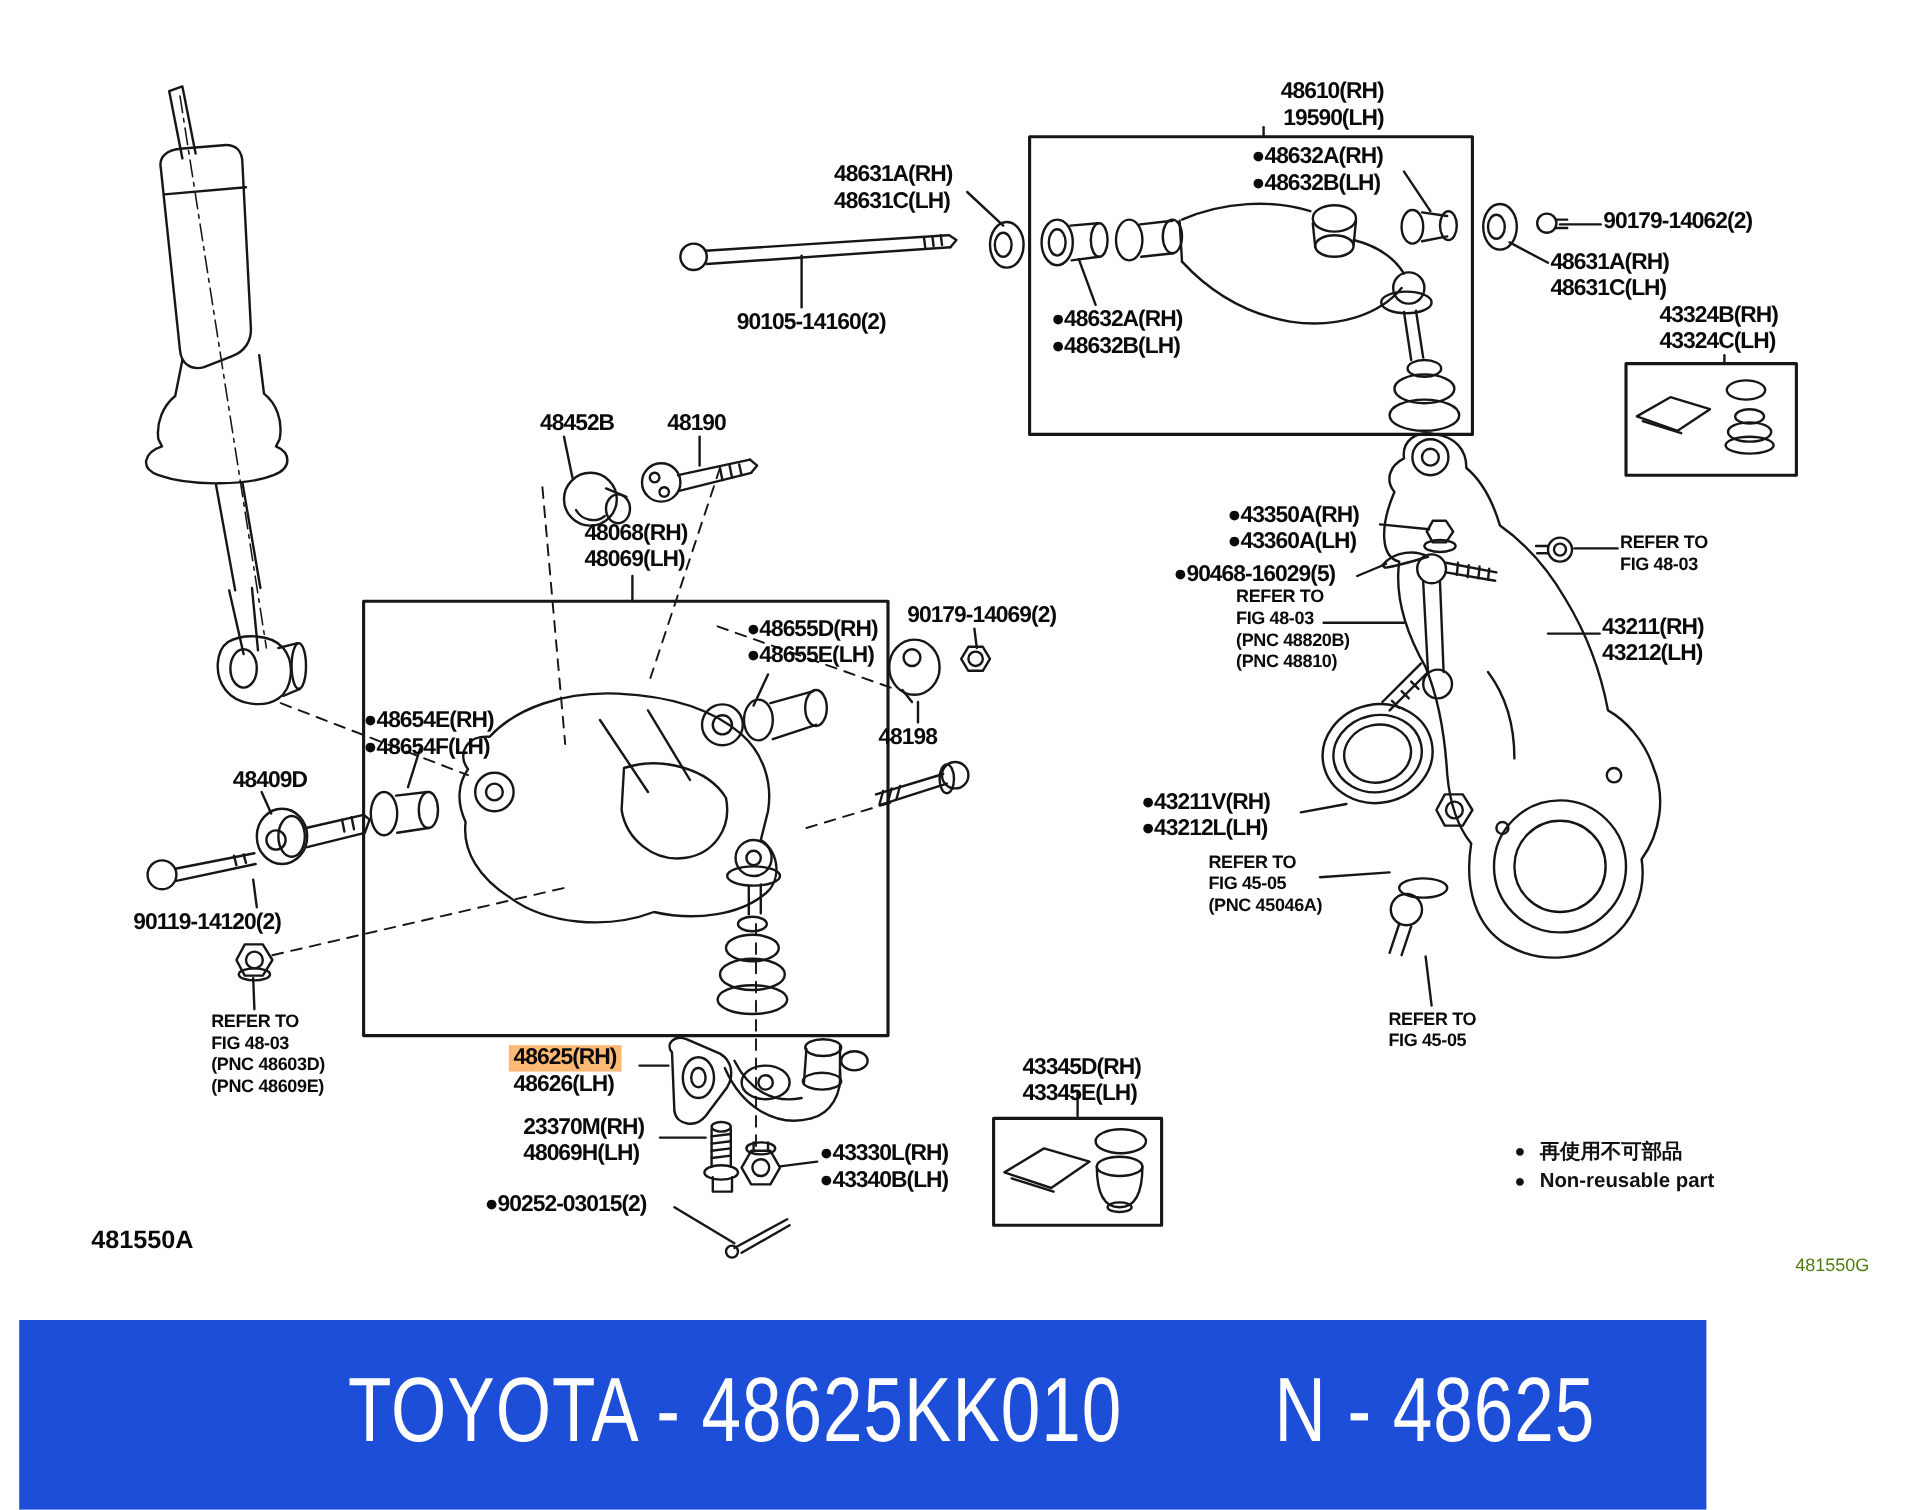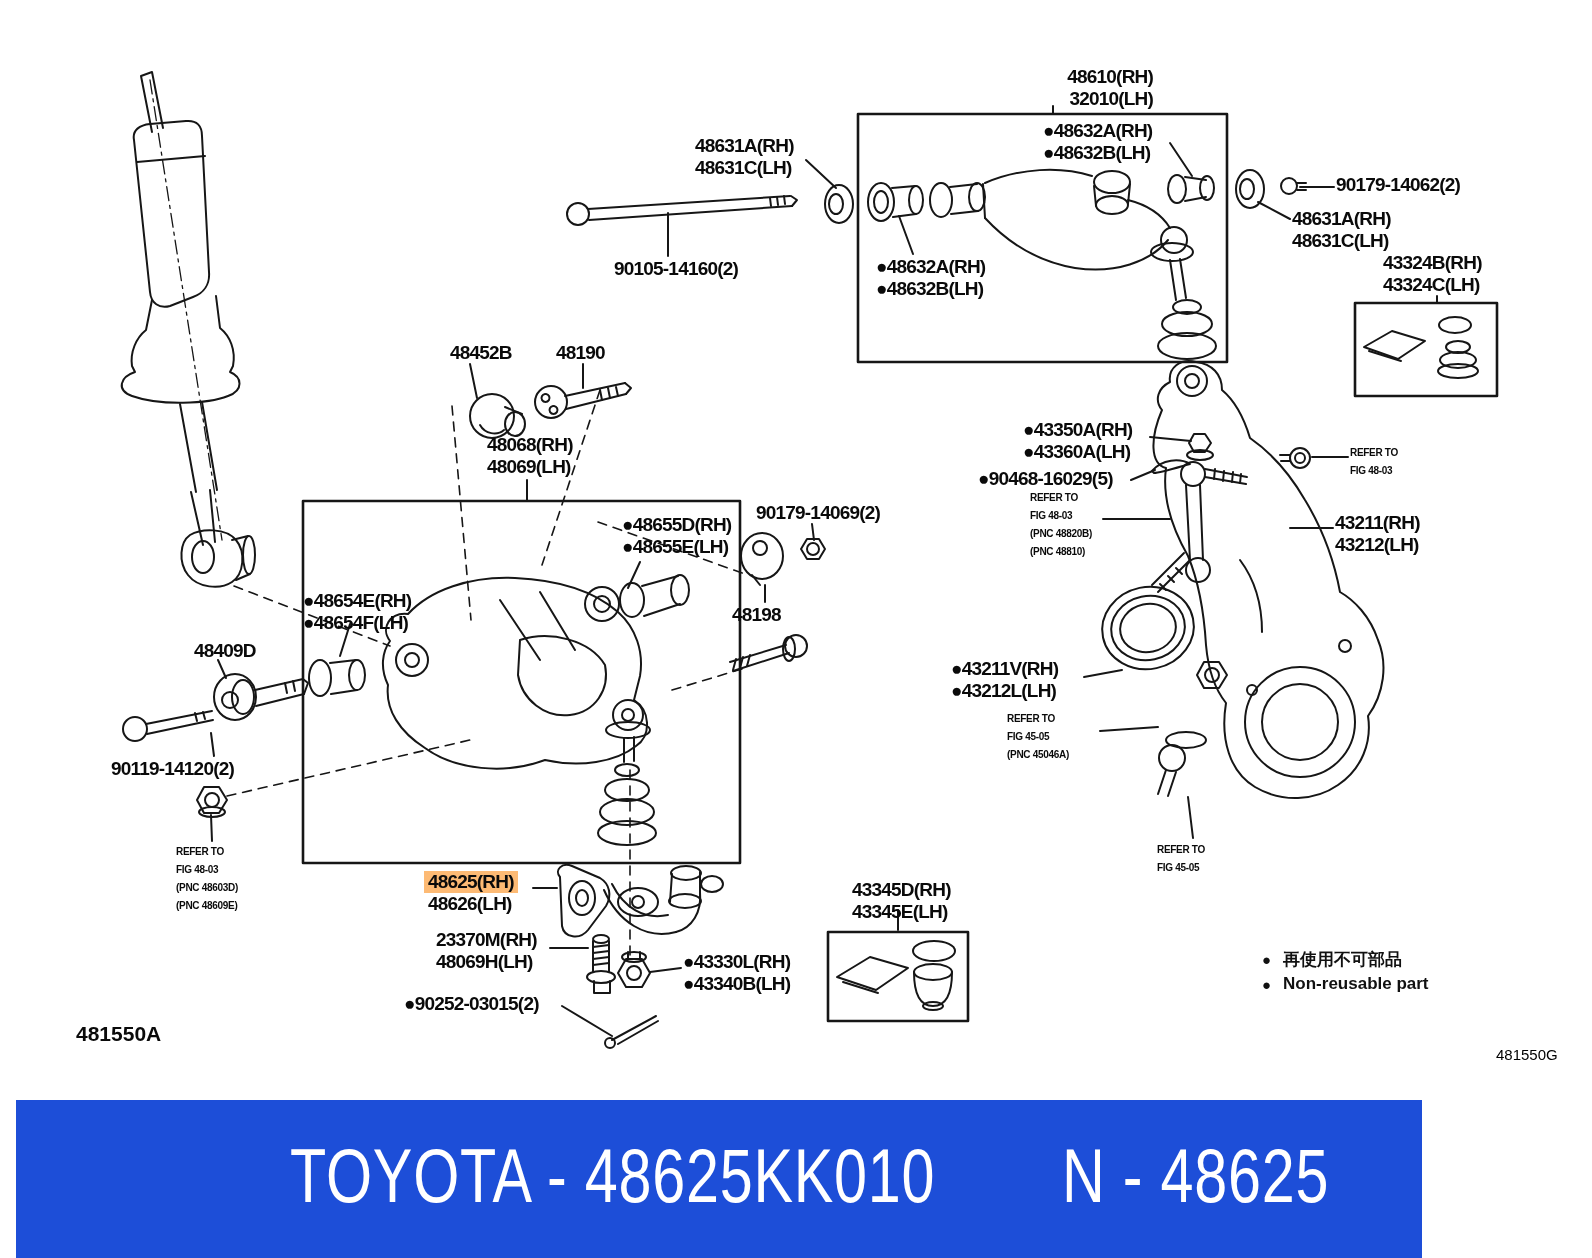--- a/index.html
+++ b/index.html
@@ -9,27 +9,27 @@
   #drawing *{stroke:#161616;fill:none;stroke-width:2;stroke-linecap:round;stroke-linejoin:round}
   #drawing .box{stroke-width:2.6}
   #drawing .thin{stroke-width:1.5}
   #drawing .dash{stroke-dasharray:9 7;stroke-width:1.6}
   #drawing .dashdot{stroke-dasharray:14 5 3 5;stroke-width:1.3}
   .plabel{position:absolute;font-weight:bold;font-size:19px;line-height:22px;
           letter-spacing:-0.8px;color:#0a0a0a;white-space:nowrap}
   .plabel>div{width:fit-content}
   .plabel.ctr{text-align:right}
   .plabel.ctr>div{width:auto}
-  .rlabel{font-size:10px;line-height:18px;letter-spacing:-0.3px}
+  .rlabel{font-size:15px;line-height:18px;letter-spacing:-0.3px}
   .hl{background:#fdba74;padding:0 4px;margin-left:-4px}
   .legend-row{position:absolute;display:flex;align-items:center;gap:12px;
               font-size:17px;font-weight:bold;color:#111;white-space:nowrap}
   .legend-bullet{font-size:15px}
   #code-left{position:absolute;left:76px;top:1022px;font-size:21px;font-weight:bold;color:#0a0a0a}
-  #code-right{position:absolute;left:1496px;top:1046px;font-size:15px;color:#000000}
+  #code-right{position:absolute;left:1496px;top:1046px;font-size:15px;color:#4d7c0f}
   #banner{position:absolute;left:16px;top:1100px;width:1406px;height:158px;background:#1d4ed8}
   .banner-text{position:absolute;top:50%;color:#fff;font-size:76px;font-weight:400;
                transform:translateY(-54%) scaleX(0.78);transform-origin:left center;
                letter-spacing:1px;white-space:nowrap}
   #banner-left{left:274px}
   #banner-right{left:1046px}
 </style>
 </head>
 <body>
 
@@ -307,21 +307,21 @@
   <g>
     <circle cx="1300" cy="458" r="10"></circle>
     <circle cx="1300" cy="458" r="5"></circle>
     <path d="M1290,455 L1280,455 M1290,461 L1281,461"></path>
   </g>
 </svg>
 
 <div id="labels">
     <div class="plabel ctr" style="left: 953px; top: 66px; width: 200px;">
       <div>48610(RH)</div>
-      <div>32010(LH)</div>
+      <div>19590(LH)</div>
     </div>
     <div class="plabel" style="left: 695px; top: 135px;">
       <div>48631A(RH)</div>
       <div>48631C(LH)</div>
     </div>
     <div class="plabel" style="left: 614px; top: 258px;">
       <div>90105-14160(2)</div>
     </div>
     <div class="plabel" style="left: 1043px; top: 120px;">
       <div>●48632A(RH)</div>

